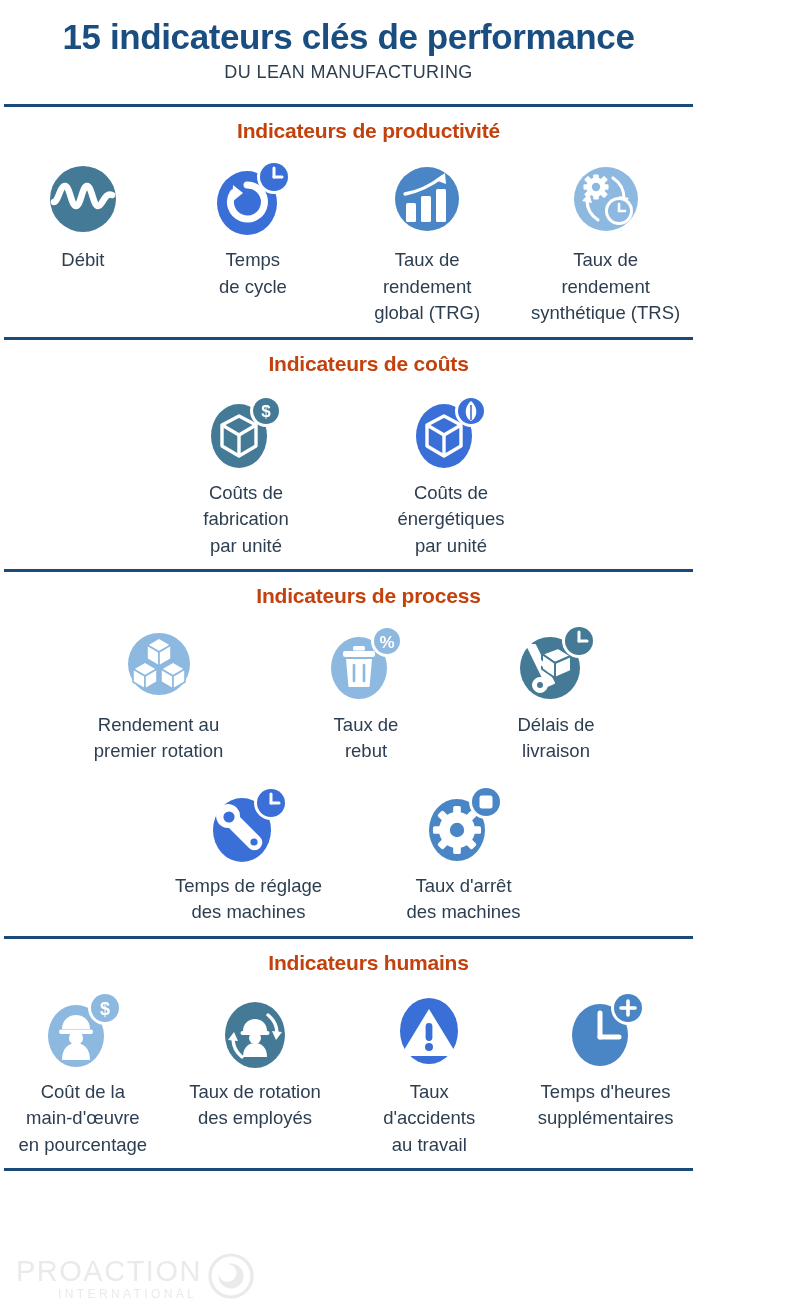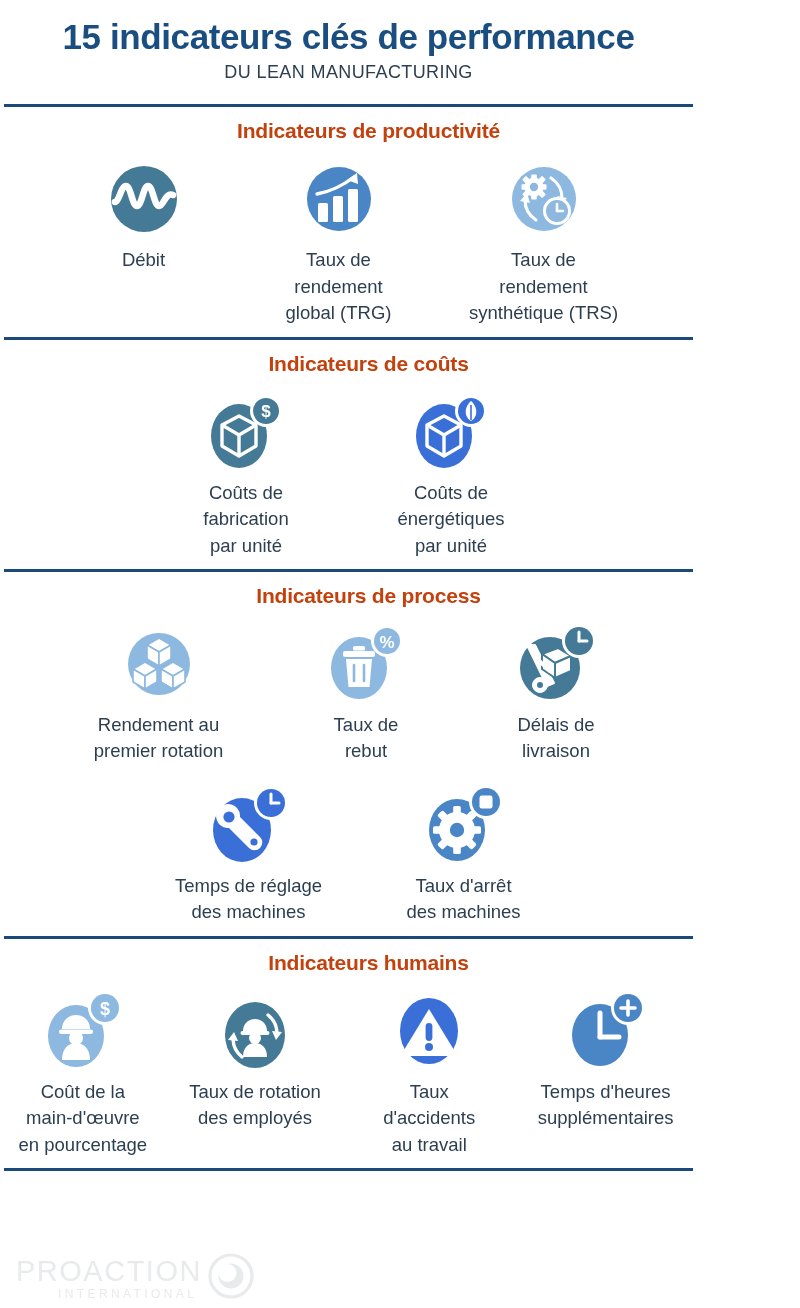--- a/index.html
+++ b/index.html
@@ -83,20 +83,37 @@
     <svg width="78" height="78" viewBox="0 0 78 78">
       <ellipse cx="39" cy="39" rx="33" ry="33" fill="#447a96"></ellipse>
       <path d="M10 42 C14 42 16 26 21 26 C26 26 27 46 32 46 C37 46 38 26 43 26
                C48 26 49 46 54 46 C59 46 60 32 68 35" fill="none" stroke="#ffffff" stroke-width="6.5" stroke-linecap="round" stroke-linejoin="round"></path>
     </svg>
             </div>
                  <div class="cell-label">Débit</div>
                </div>
           <div class="cell" style="width:200px;">
                  <div class="icon-wrap">
+    <svg width="84" height="80" viewBox="0 0 84 80">
+      <ellipse cx="36" cy="44" rx="30" ry="32" fill="#3a6fd8"></ellipse>
+      <path d="M36 26 A17 17 0 1 1 22 34" fill="none" stroke="#ffffff" stroke-width="7" stroke-linecap="round"></path>
+      <polygon points="22,26 32,34 21,43" fill="#ffffff"></polygon>
+      <circle cx="63" cy="18" r="17" fill="#ffffff"></circle>
+          <circle cx="63" cy="18" r="14" fill="#3a6fd8"></circle>
+                <g stroke="#ffffff" stroke-width="3" stroke-linecap="round" fill="none">
+            <line x1="63" y1="9" x2="63" y2="18"></line>
+                  <line x1="63" y1="18" x2="71" y2="18"></line>
+                </g>
+    </svg>
+            </div>
+                 <div class="cell-label">Temps
+de cycle</div>
+               </div>
+          <div class="cell" style="width:200px;">
+                 <div class="icon-wrap">
     <svg width="76" height="76" viewBox="0 0 76 76">
       <ellipse cx="38" cy="38" rx="32" ry="32" fill="#4a86c5"></ellipse>
       <rect x="17" y="42" width="10" height="19" rx="1.5" fill="#ffffff"></rect>
       <rect x="32" y="35" width="10" height="26" rx="1.5" fill="#ffffff"></rect>
       <rect x="47" y="28" width="10" height="33" rx="1.5" fill="#ffffff"></rect>
       <path d="M16 33 C27 31 40 26 53 16" fill="none" stroke="#ffffff" stroke-width="3.4" stroke-linecap="round"></path>
       <polygon points="56,12 57,23 46,19" fill="#ffffff"></polygon>
     </svg>
             </div>
                  <div class="cell-label">Taux de

